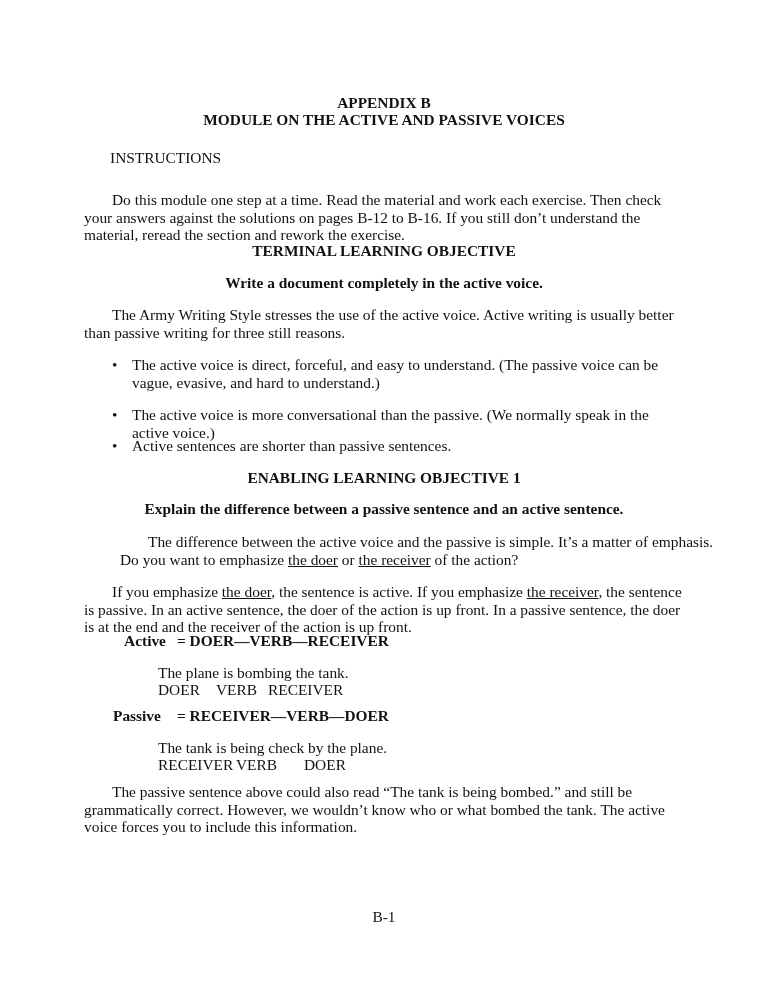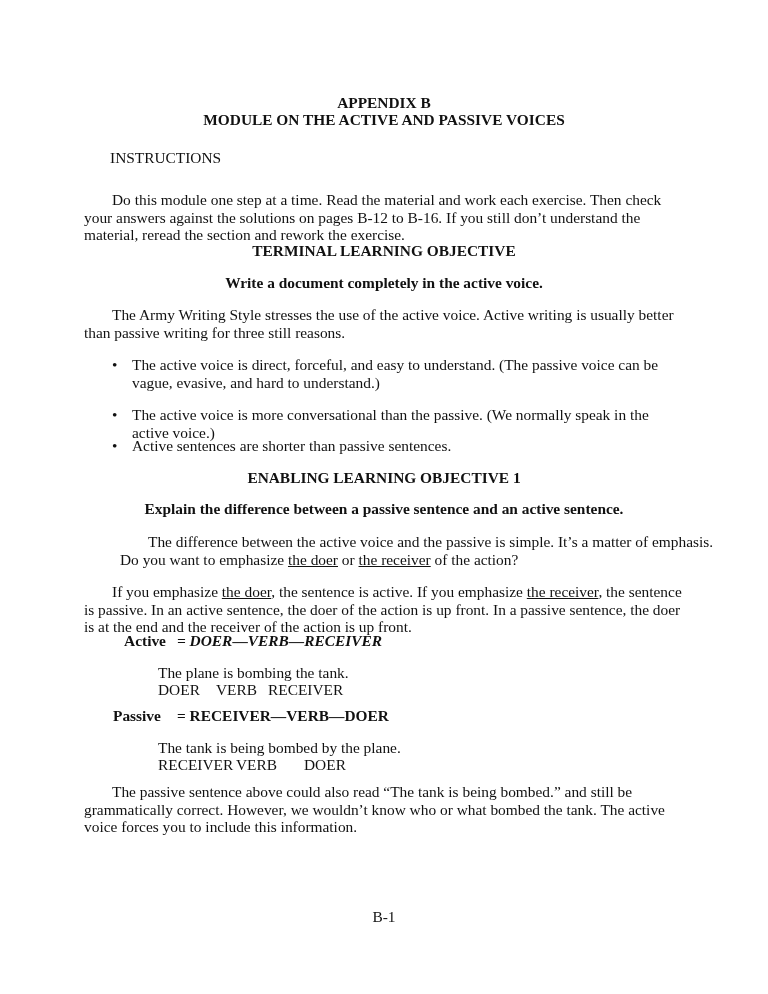--- a/index.html
+++ b/index.html
@@ -48,31 +48,31 @@
 
 <div class="abs para indent" style="top:533px;margin-left:36px;">
   <span>The difference between the active voice and the passive is simple.  It’s a matter of emphasis.  Do you want to emphasize </span><span class="u">the doer</span><span> or </span><span class="u">the receiver</span><span> of the action?</span>
 </div>
 
 <div class="abs para indent" style="top:583px;">
   <span>If you emphasize </span><span class="u">the doer</span><span>, the sentence is active.  If you emphasize </span><span class="u">the receiver</span><span>, the sentence is passive.  In an active sentence, the doer of the action is up front.  In a passive sentence, the doer is at the end and the receiver of the action is up front.</span>
 </div>
 
 <div class="abs bold" style="left:117px; top:632px; width:56px; text-align:center;">Active</div>
-<div class="abs bold" style="left:177px; top:632px;font-style:italic;">= DOER—VERB—RECEIVER</div>
+<div class="abs bold" style="left:177px; top:632px;">= DOER—VERB—RECEIVER</div>
 <div class="abs" style="left:158px; top:664px;">The plane is bombing the tank.</div>
 <div class="abs" style="left:158px; top:681px;">
   <span class="abs" style="left:0;">DOER</span>
   <span class="abs" style="left:58px;">VERB</span>
   <span class="abs" style="left:110px;">RECEIVER</span>
 </div>
 
 <div class="abs bold" style="left:113px; top:707px; width:60px; text-align:left;">Passive</div>
 <div class="abs bold" style="left:177px; top:707px;">= RECEIVER—VERB—DOER</div>
-<div class="abs" style="left:158px; top:739px;">The tank is being bombed by the plane.</div>
+<div class="abs" style="left:158px; top:739px;">The tank is being check by the plane.</div>
 <div class="abs" style="left:158px; top:756px;">
   <span class="abs" style="left:0;">RECEIVER</span>
   <span class="abs" style="left:78px;">VERB</span>
   <span class="abs" style="left:146px;">DOER</span>
 </div>
 
 <div class="abs para indent" style="top:783px;">The passive sentence above could also read “The tank is being bombed.”  and still be grammatically correct.  However, we wouldn’t know who or what bombed the tank.  The active voice forces you to include this information.</div>
 
 <div class="abs center" style="top:908px;">B-1</div>
 

